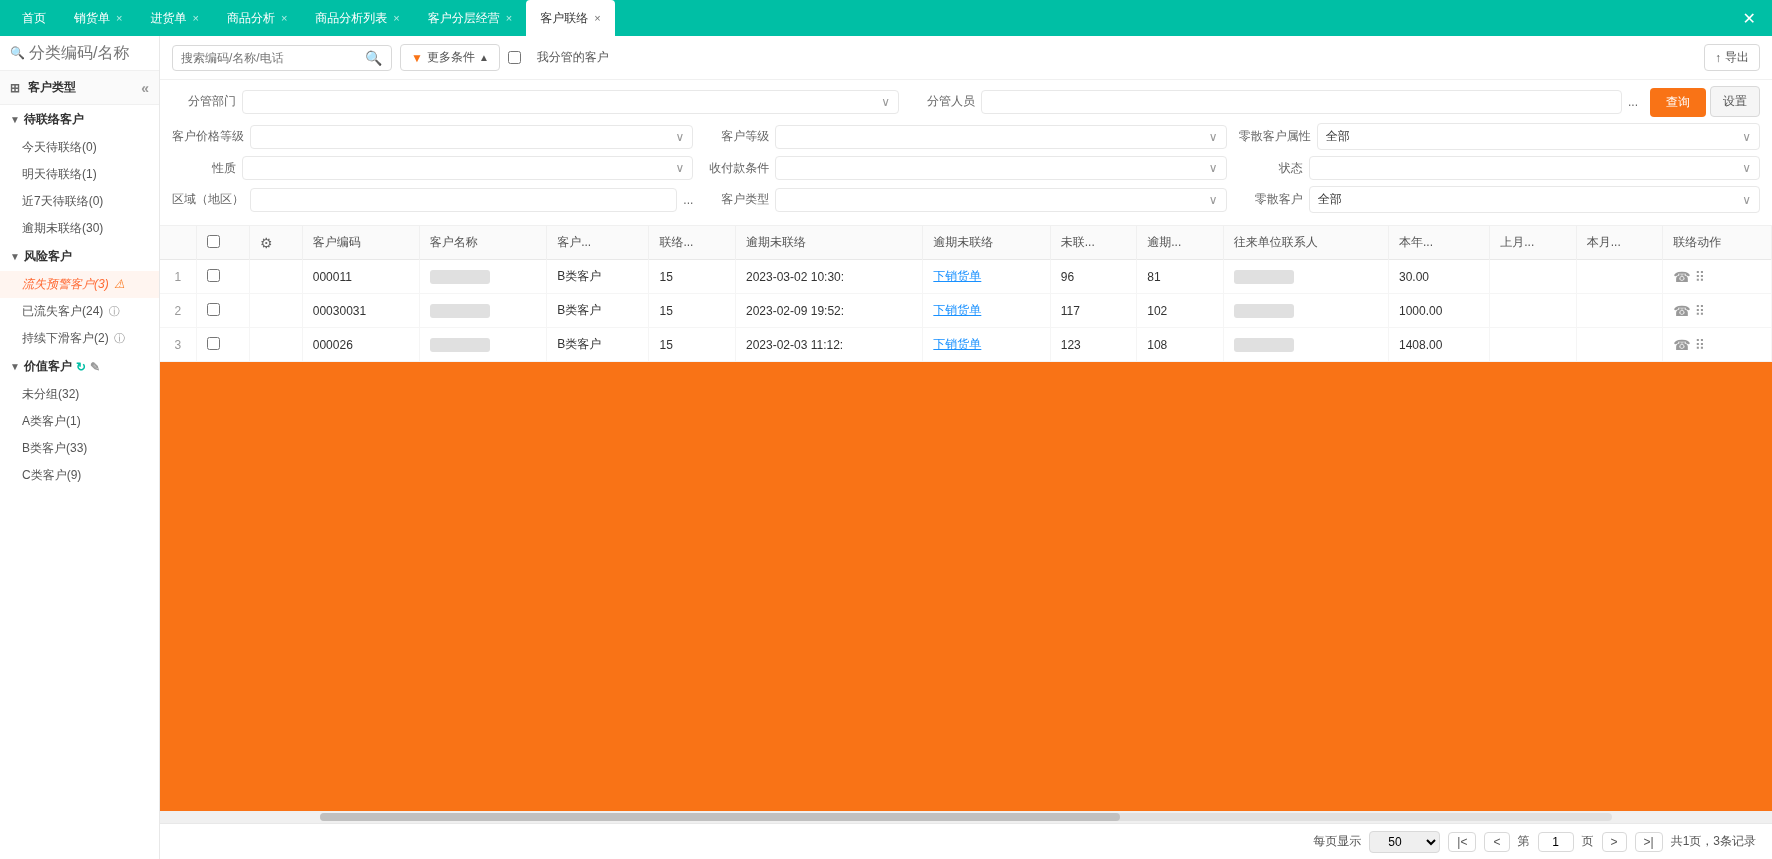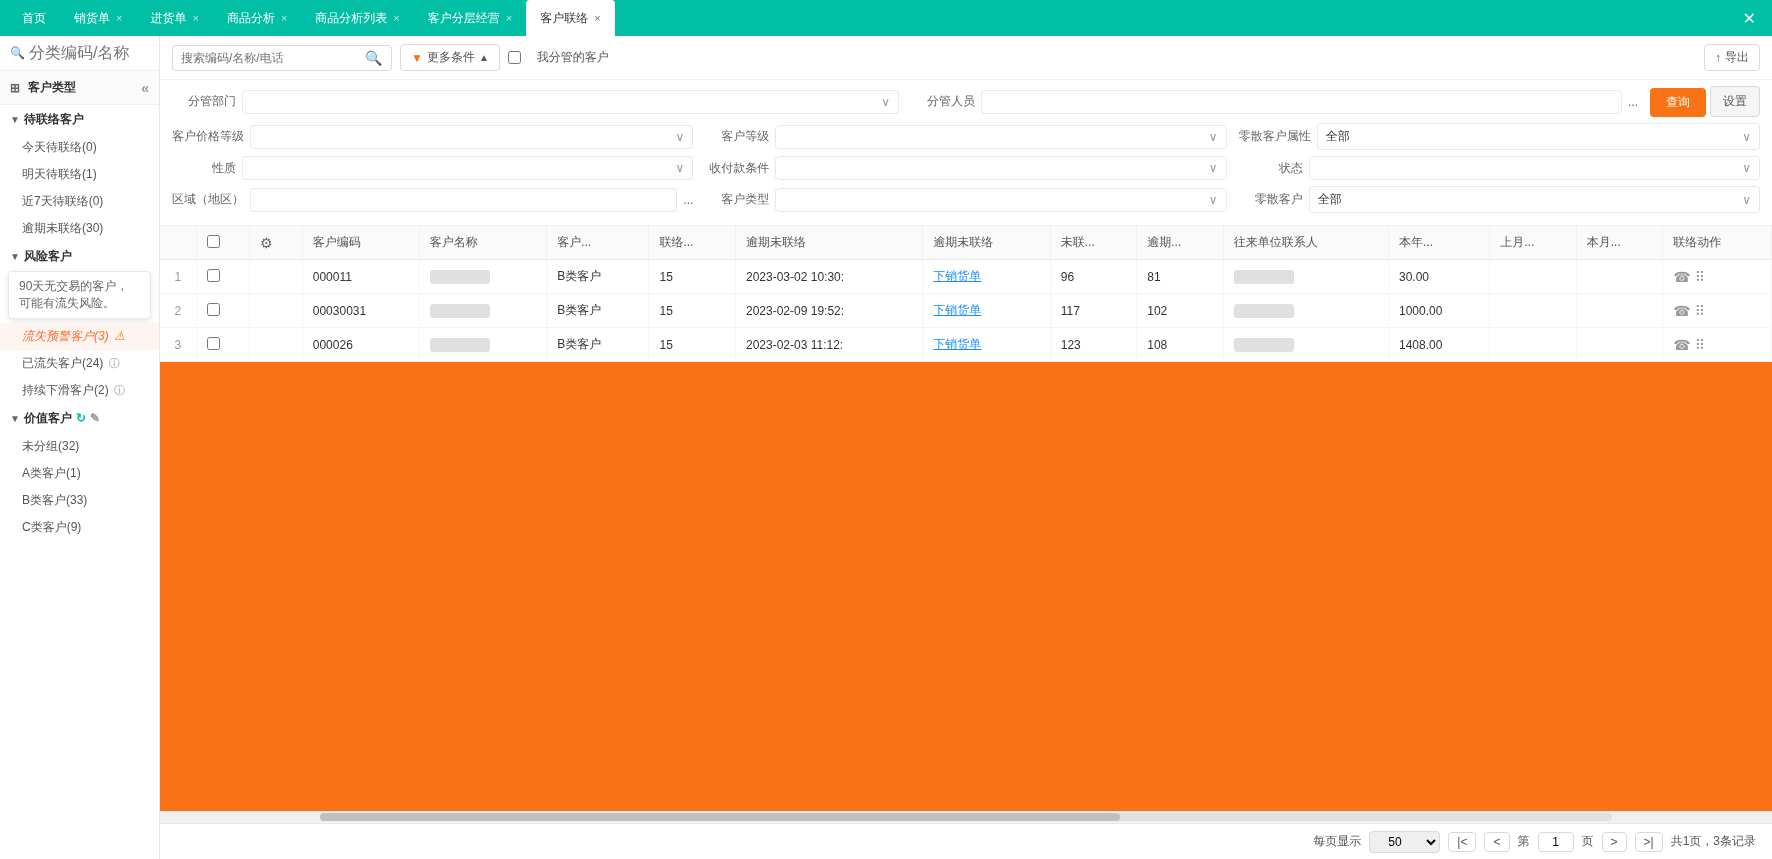--- a/index.html
+++ b/index.html
@@ -474,23 +474,20 @@
     <div class="sidebar-item">
       <span>近7天待联络(0)</span>
     </div>
     <div class="sidebar-item">
       <span>逾期未联络(30)</span>
     </div>
 
     <div class="sidebar-group-title">
       <span class="arrow">▼</span>
       <span>风险客户</span>
-    </div>
-    <div class="tooltip-box">
-      <span>90天无交易的客户，可能有流失风险。</span>
     </div>
     <div class="sidebar-item active">
       <span>流失预警客户(3)</span>
       <span style="color:#f97316;margin-left:2px;">⚠</span>
     </div>
     <div class="sidebar-item">
       <span>已流失客户(24)</span>
       <span style="color:#999;margin-left:2px;font-size:11px;">ⓘ</span>
     </div>
     <div class="sidebar-item">

